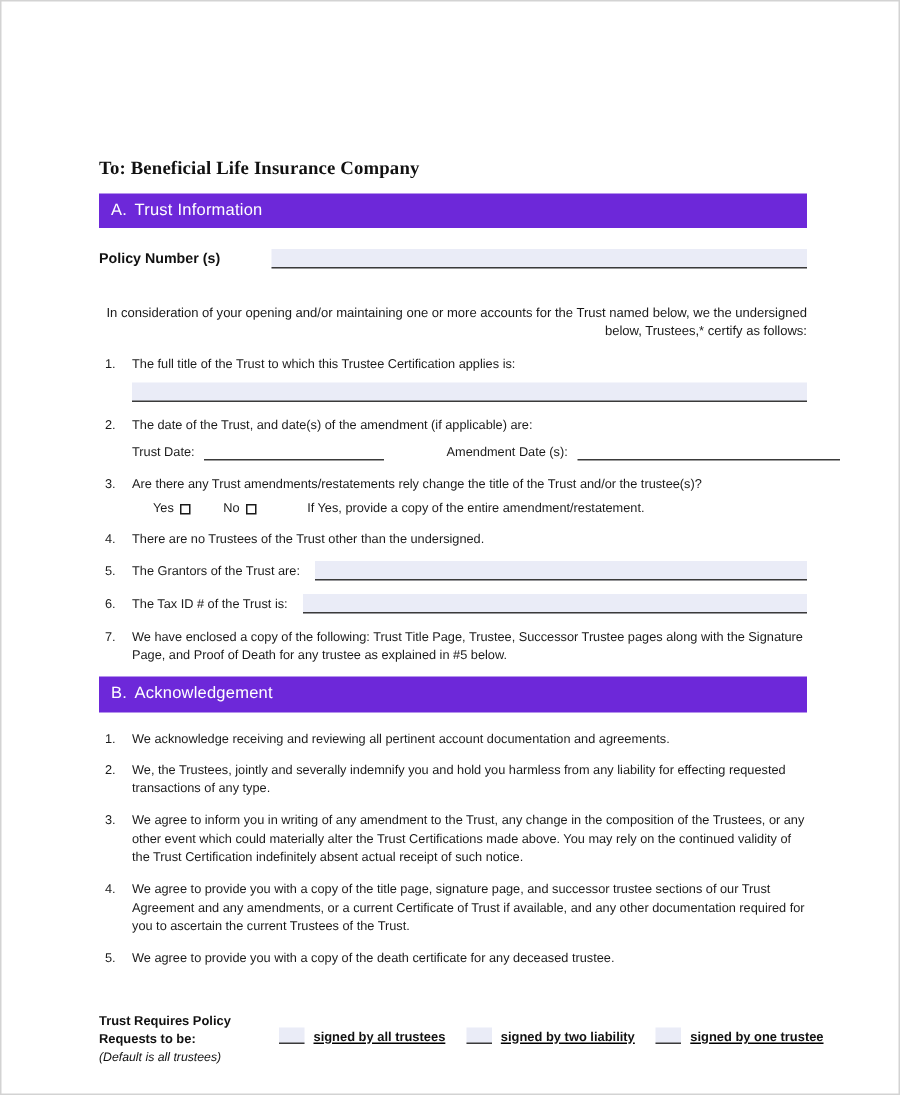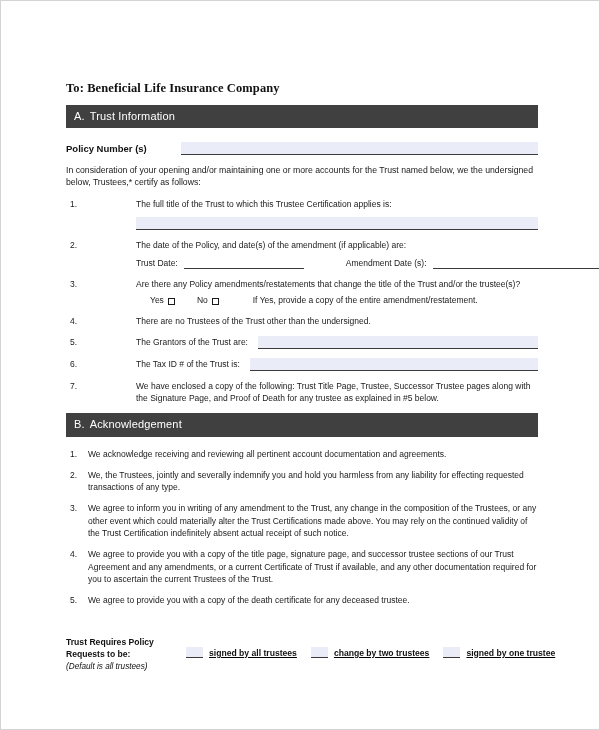--- a/index.html
+++ b/index.html
@@ -25,28 +25,28 @@
     top: 0;
     width: 472px;
   }
 
   
   .doc-to {
     font-family: "Liberation Serif", serif;
     font-weight: bold;
     font-size: 12.5px;
     color: #111111;
-    margin-top: 80px;
+    margin-top: 104px;
     margin-bottom: 9px;
     letter-spacing: 0.1px;
   }
 
   
   .section-bar {
-    background: #404040;
+    background: #6d28d9;
     color: #ffffff;
     font-size: 11px;
     padding: 5px 8px 6px 8px;
     letter-spacing: 0.15px;
     line-height: 1.1;
   }
   .section-bar .sec-letter { margin-right: 5px; }
 
   
   .policy-row {
@@ -72,39 +72,40 @@
     border-bottom: 1px solid #3a3a3a;
     height: 12px;
   }
   .policy-field { flex: 1; margin-left: 10px; }
 
   
   .intro {
     font-size: 8.7px;
     color: #1a1a1a;
     line-height: 1.42;
-    margin-top: 9px;
+    margin-top: 23px;
     margin-bottom: 4px;
+    text-align: right;
   }
 
   
   .num-list { margin-top: 9px; }
   .num-item {
     display: flex;
     font-size: 8.5px;
     color: #1a1a1a;
     line-height: 1.42;
     margin-bottom: 9px;
   }
   .num-item .num {
     width: 22px;
     flex: 0 0 22px;
     padding-left: 4px;
   }
-  .num-item .body { flex: 1; margin-left: 48px; }
+  .num-item .body { flex: 1; }
 
   
   .field-line-full {
     margin-top: 7px;
     margin-left: 0;
     margin-right: 0;
   }
 
   
   .date-row {
@@ -228,35 +229,35 @@
         <div class="num">1.</div>
         <div class="body">
           <div>The full title of the Trust to which this Trustee Certification applies is:</div>
           <div class="field-blue field-line-full"></div>
         </div>
       </div>
 
       <div class="num-item">
         <div class="num">2.</div>
         <div class="body">
-          <div>The date of the Policy, and date(s) of the amendment (if applicable) are:</div>
+          <div>The date of the Trust, and date(s) of the amendment (if applicable) are:</div>
           <div class="date-row">
             <span class="date-lbl">Trust Date:</span>
             <span class="field-plain date-fld-1"></span>
             <span class="date-gap"></span>
             <span class="date-lbl">Amendment Date (s):</span>
             <span class="field-plain date-fld-2"></span>
           </div>
         </div>
       </div>
 
       <div class="num-item">
         <div class="num">3.</div>
         <div class="body">
-          <div>Are there any Policy amendments/restatements that change the title of the Trust and/or the trustee(s)?</div>
+          <div>Are there any Trust amendments/restatements rely change the title of the Trust and/or the trustee(s)?</div>
           <div class="yesno-row">
             <span>Yes</span>
             <span class="cb-glyph"></span>
             <span class="yesno-gap-a"></span>
             <span>No</span>
             <span class="cb-glyph"></span>
             <span class="yesno-gap-b"></span>
             <span>If Yes, provide a copy of the entire amendment/restatement.</span>
           </div>
         </div>
@@ -327,21 +328,21 @@
         <div class="fl-bold">Requests to be:</div>
         <div class="fl-ital">(Default is all trustees)</div>
       </div>
       <div class="footer-right">
         <div class="sign-opt">
           <span class="sign-box"></span>
           <span class="sign-lbl">signed by all trustees</span>
         </div>
         <div class="sign-opt">
           <span class="sign-box"></span>
-          <span class="sign-lbl">change by two trustees</span>
+          <span class="sign-lbl">signed by two liability</span>
         </div>
         <div class="sign-opt">
           <span class="sign-box"></span>
           <span class="sign-lbl">signed by one trustee</span>
         </div>
       </div>
     </div>
 
   </div>
 </div>

